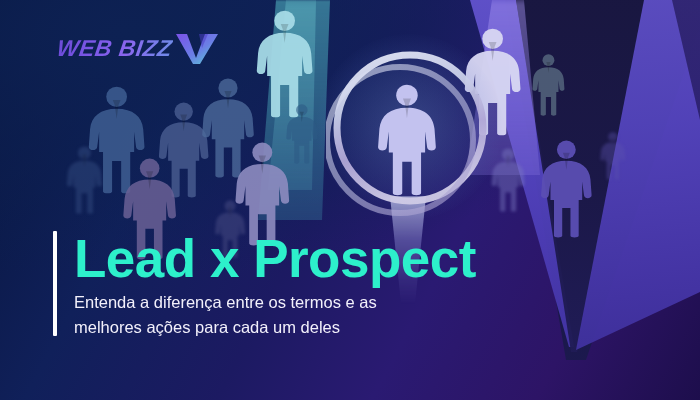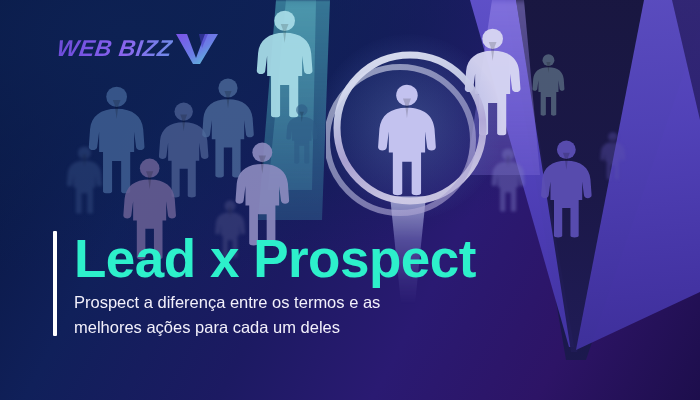--- a/index.html
+++ b/index.html
@@ -295,16 +295,16 @@
           </linearGradient>
         </defs>
         <path d="M1 3 L12 3 L21 27 L30 3 L43 3 L25 33 L18 33 Z" fill="url(#wg)"></path>
         <path d="M24 3 L33 3 L27 17 Z" fill="#4b3fc2" opacity=".55"></path>
       </svg>
     </span>
   </div>
 
   <div id="accent-bar"></div>
   <div id="title">Lead x Prospect</div>
-  <div id="subtitle">Prospect a diferença entre os termos e as
+  <div id="subtitle">Entenda a diferença entre os termos e as
 melhores ações para cada um deles</div>
 
 </div>
 
 </body></html>

